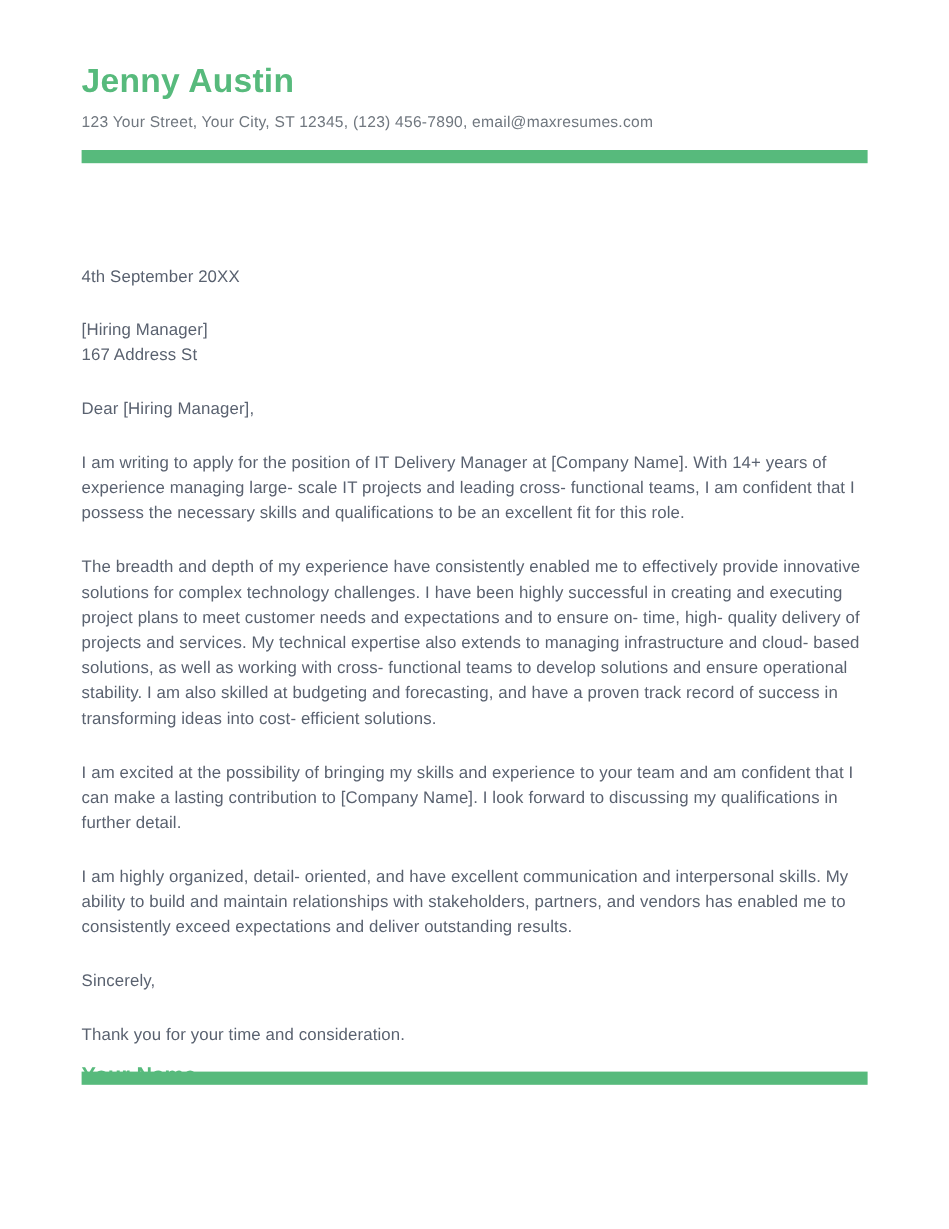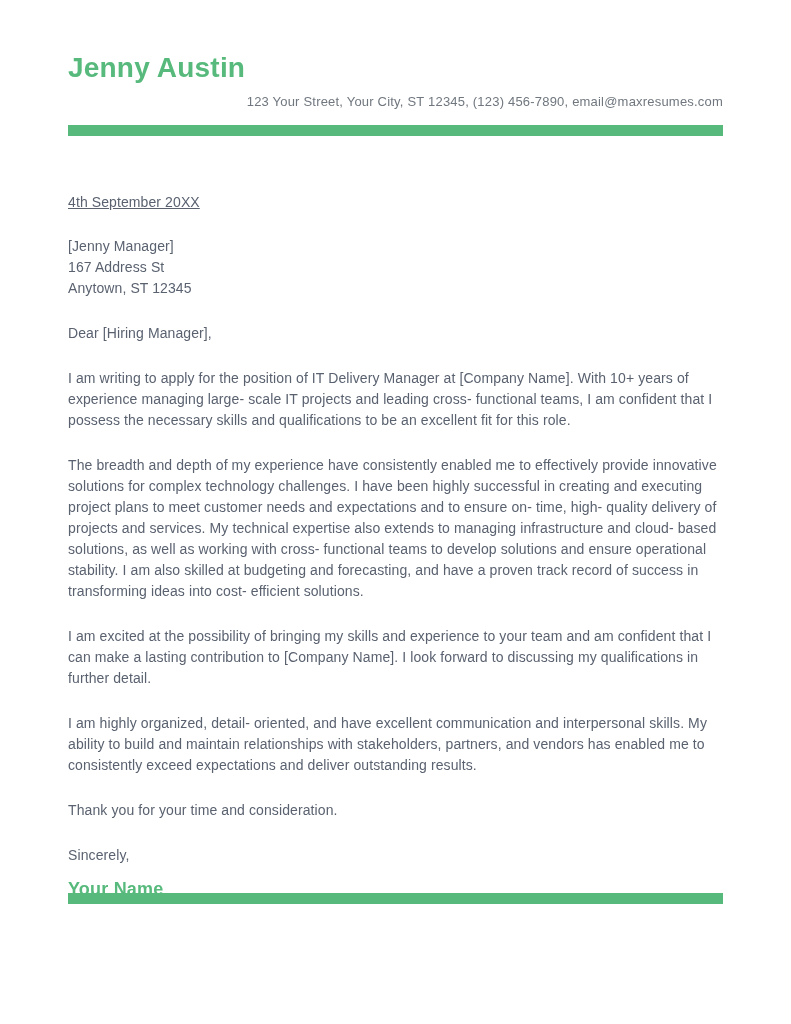--- a/index.html
+++ b/index.html
@@ -34,40 +34,39 @@
     font-weight: bold;
     color: var(--title-color);
     line-height: 1.15;
     letter-spacing: 0.2px;
   }
   .contact-line {
     margin-top: 10px;
     font-size: 13px;
     color: var(--muted-color);
     letter-spacing: 0.2px;
-    text-align: right;
   }
   .rule {
     height: 11px;
     background: var(--accent);
   }
   .rule.top { margin-top: 16px; }
   .rule.bottom {
     position: absolute;
     left: 68px;
     right: 68px;
     bottom: 68px;
   }
   .letter-body {
     color: var(--body-color);
     font-size: 14px;
     line-height: 21px;
     letter-spacing: 0.1px;
   }
-  .date { margin-top: 56px; margin-bottom: 23px; text-decoration: underline; }
+  .date { margin-top: 84px; margin-bottom: 23px; }
   .recipient p { margin: 0; }
   .salutation { margin-top: 4px; }
   .para { margin-top: 24px; }
   .signature {
     margin-top: 13px;
     font-size: 18px;
     font-weight: bold;
     color: var(--accent);
     letter-spacing: 0.2px;
   }
@@ -81,32 +80,31 @@
     <h1 class="candidate-name">Jenny Austin</h1>
     <p class="contact-line">123 Your Street, Your City, ST 12345, (123) 456-7890, email@maxresumes.com</p>
   </header>
 
   <div class="rule top"></div>
 
   <main class="letter-body">
     <p class="date">4th September 20XX</p>
 
     <div class="recipient">
-      <p>[Jenny Manager]</p>
+      <p>[Hiring Manager]</p>
       <p>167 Address St</p>
-      <p>Anytown, ST 12345</p>
     </div>
 
     <p class="para salutation">Dear [Hiring Manager],</p>
 
-    <p class="para">I am writing to apply for the position of IT Delivery Manager at [Company Name]. With 10+ years of experience managing large- scale IT projects and leading cross- functional teams, I am confident that I possess the necessary skills and qualifications to be an excellent fit for this role.</p>
+    <p class="para">I am writing to apply for the position of IT Delivery Manager at [Company Name]. With 14+ years of experience managing large- scale IT projects and leading cross- functional teams, I am confident that I possess the necessary skills and qualifications to be an excellent fit for this role.</p>
     <p class="para">The breadth and depth of my experience have consistently enabled me to effectively provide innovative solutions for complex technology challenges. I have been highly successful in creating and executing project plans to meet customer needs and expectations and to ensure on- time, high- quality delivery of projects and services. My technical expertise also extends to managing infrastructure and cloud- based solutions, as well as working with cross- functional teams to develop solutions and ensure operational stability. I am also skilled at budgeting and forecasting, and have a proven track record of success in transforming ideas into cost- efficient solutions.</p>
     <p class="para">I am excited at the possibility of bringing my skills and experience to your team and am confident that I can make a lasting contribution to [Company Name]. I look forward to discussing my qualifications in further detail.</p>
     <p class="para">I am highly organized, detail- oriented, and have excellent communication and interpersonal skills. My ability to build and maintain relationships with stakeholders, partners, and vendors has enabled me to consistently exceed expectations and deliver outstanding results.</p>
 
+    <p class="para">Sincerely,</p>
     <p class="para">Thank you for your time and consideration.</p>
-    <p class="para">Sincerely,</p>
     <p class="signature">Your Name</p>
   </main>
 
   <div class="rule bottom"></div>
 
 </div>
 
 </body></html>

